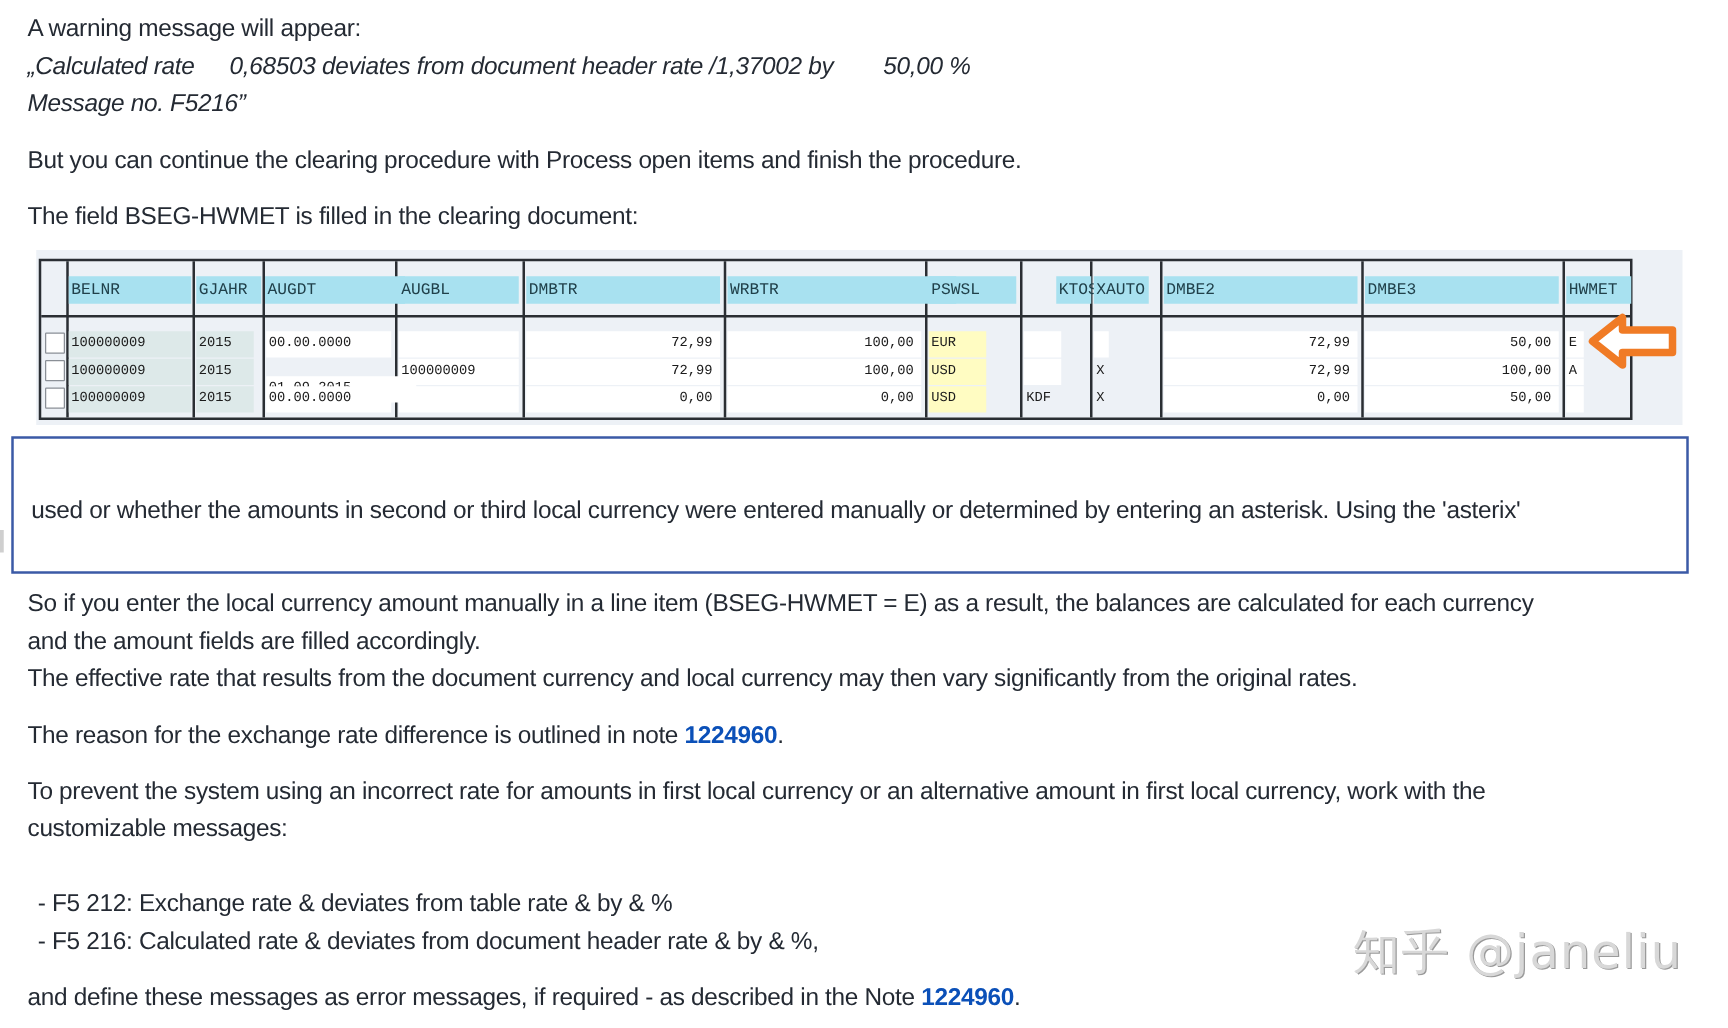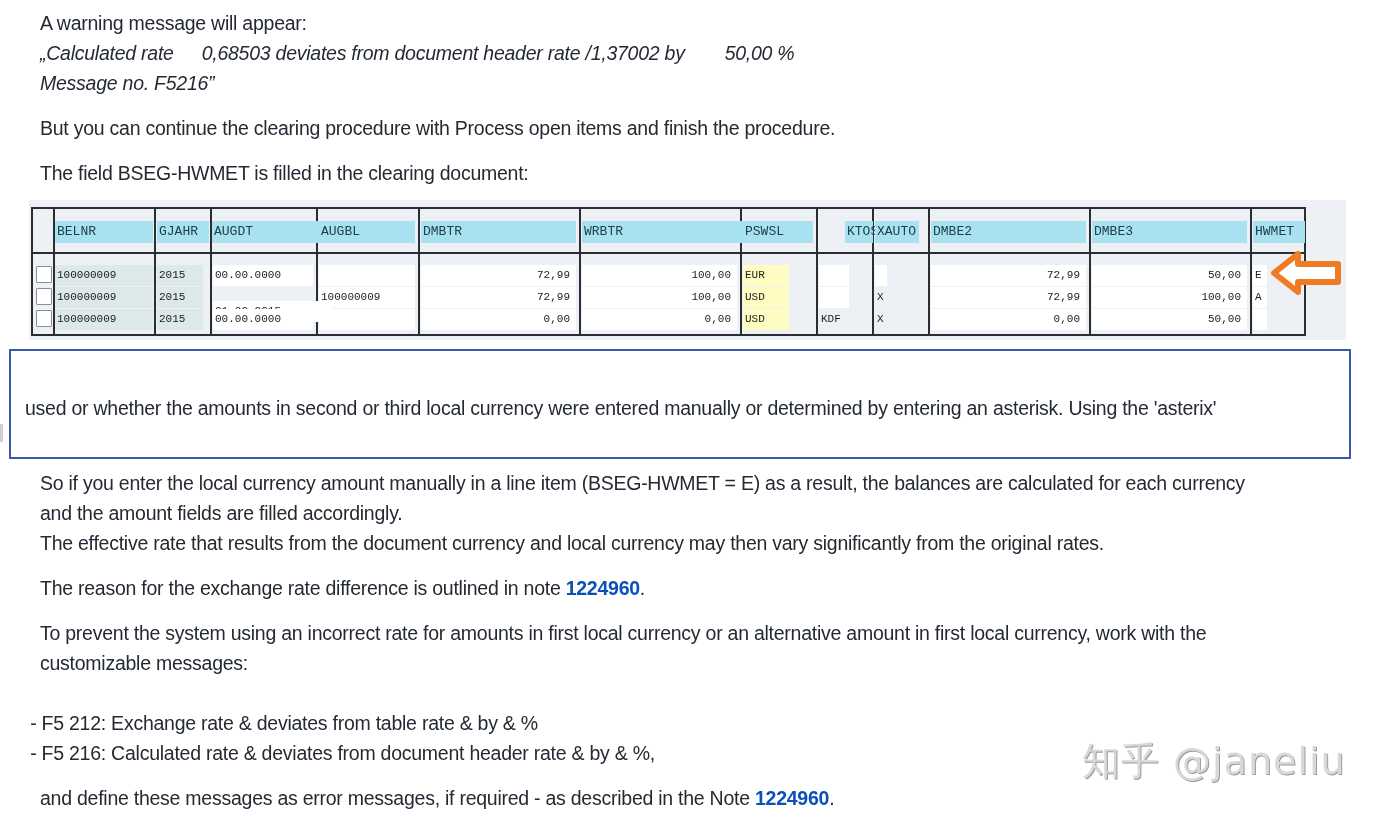--- a/index.html
+++ b/index.html
@@ -1,21 +1,21 @@
 <!DOCTYPE html>
 <html><head>
 <meta charset="utf-8">
 <style>
   html, body { margin: 0; padding: 0; background: #ffffff; }
   body {
     width: 1382px; height: 822px; position: relative; overflow: hidden;
     font-family: "Liberation Sans", "DejaVu Sans", sans-serif;
     color: #242a33; font-size: 19.5px;
   }
-  .p { position: absolute; left: 40px; white-space: nowrap; line-height: 30px; letter-spacing: -0.25px; }
+  .p { position: absolute; left: 22px; white-space: nowrap; line-height: 30px; letter-spacing: -0.25px; }
   .i { font-style: italic; }
   .b { font-weight: bold; }
   .link { color: #0b50b8; font-weight: bold; }
 
   
   .sap {
     position: absolute; left: 29px; top: 200px; width: 1317px; height: 140px;
     background: #edf1f6;
   }
   .sap .grid {

